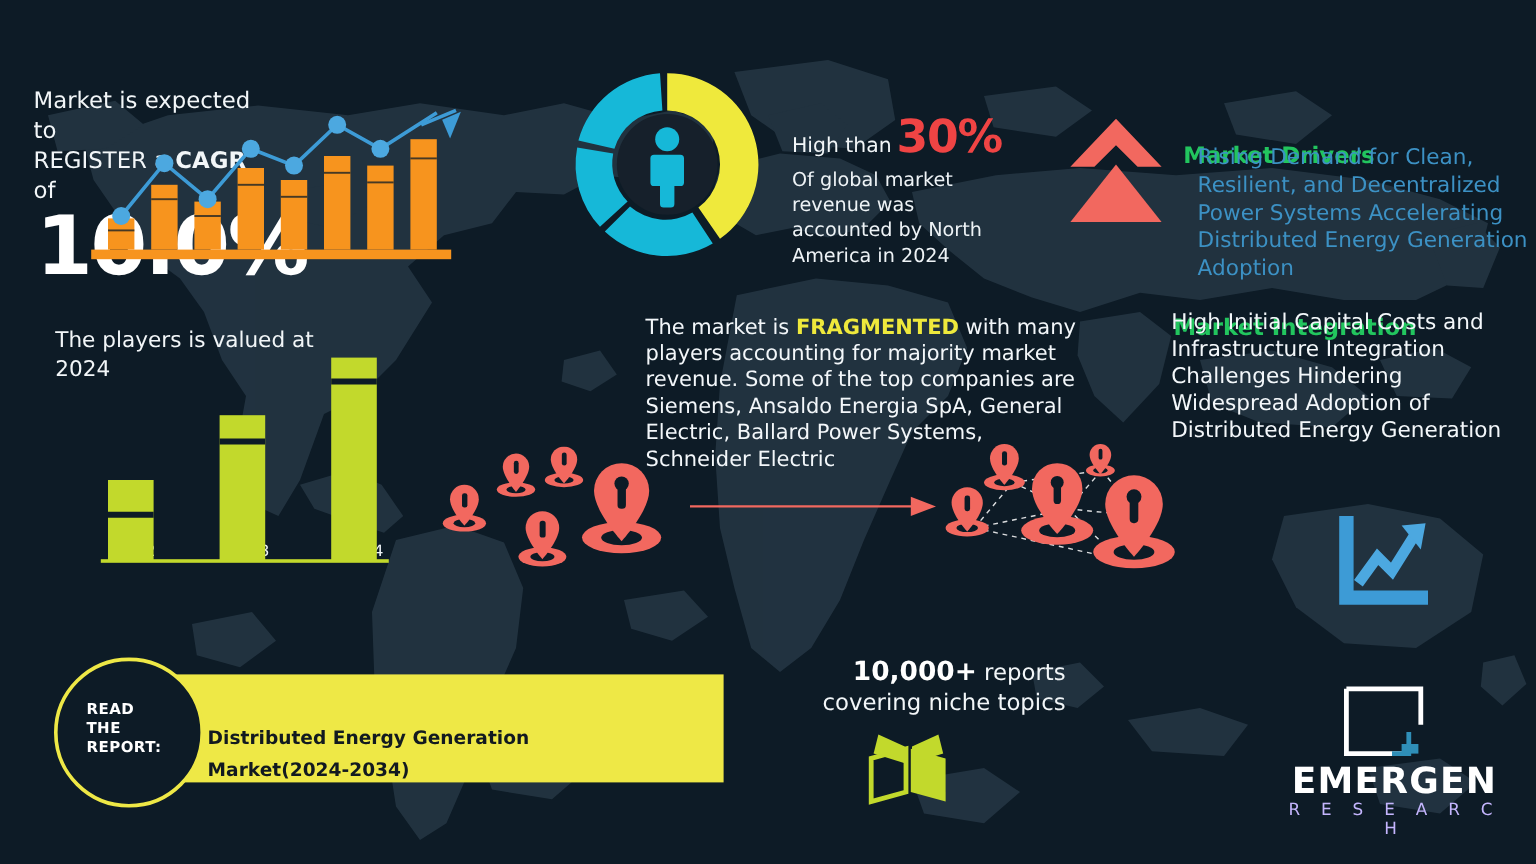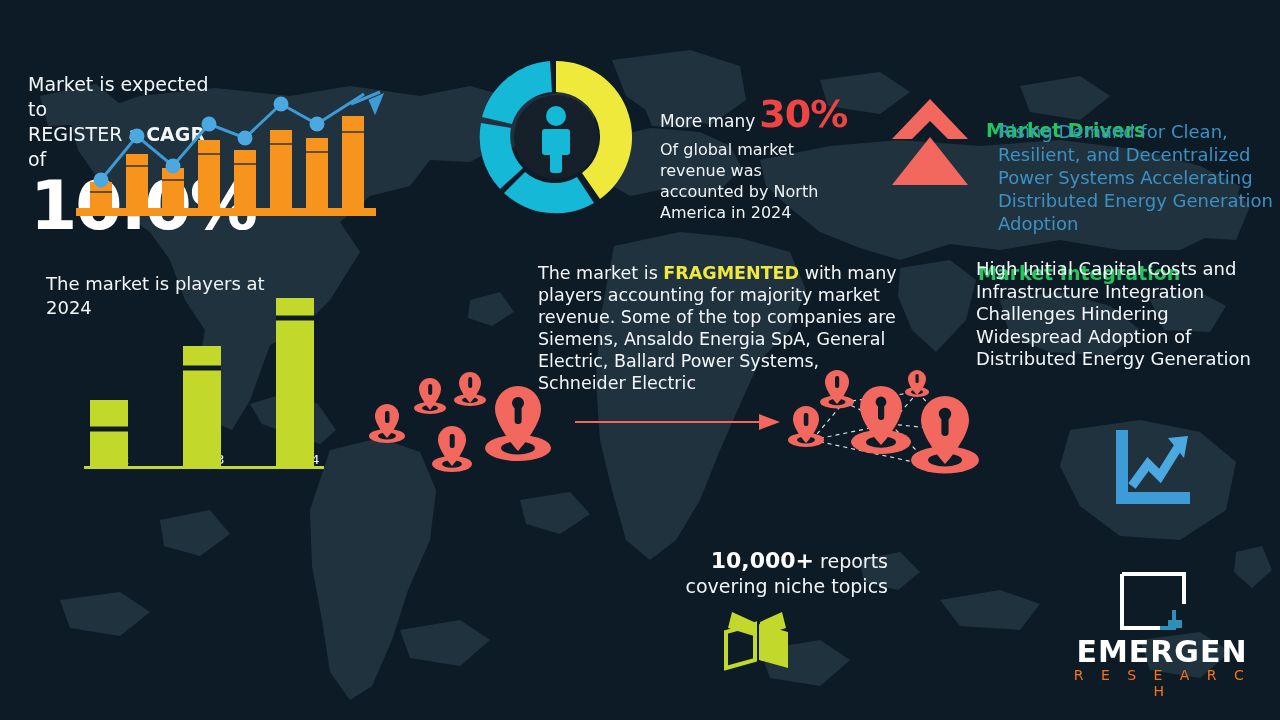--- a/index.html
+++ b/index.html
@@ -217,21 +217,21 @@
     color: #ffffff;
   }
   #logo-sub {
     position: absolute;
     left: 0px;
     top: 97px;
     width: 200px;
     text-align: center;
     font-size: 14px;
     letter-spacing: 6.5px;
-    color: #f97316;
+    color: #c4b5fd;
     font-weight: 400;
   }
 </style>
 </head>
 <body>
 
 <div id="stage">
 
   <svg id="worldmap" viewBox="0 0 1280 720">
     <rect x="0" y="0" width="1280" height="720" fill="#0d1b26"></rect>
@@ -344,38 +344,38 @@
       <circle cx="0" cy="0" r="42" fill="#16202b"></circle>
 
       <circle cx="0" cy="-21" r="10" fill="#16b8d8"></circle>
       <path d="M-11,-8 h22 a3,3 0 0 1 3,3 v20 a3,3 0 0 1 -3,3 h-5 v15 a3,3 0 0 1 -3,3 h-6
                a3,3 0 0 1 -3,-3 v-15 h-5 a3,3 0 0 1 -3,-3 v-20 a3,3 0 0 1 3,-3 Z" fill="#16b8d8"></path>
     </g>
   </svg>
 
   <div class="layer" id="na-block">
     <div class="na-row">
-      <span class="na-lead">More many</span><span class="na-value">30%</span>
+      <span class="na-lead">High than</span><span class="na-value">30%</span>
     </div>
     <div class="na-body">Of global market revenue was accounted by North America in 2024</div>
   </div>
 
   <div class="layer" id="drivers-block">
     <svg id="driver-arrows" width="80" height="100" viewBox="0 0 80 100">
       <polygon points="40,6 78,46 58,46 40,28 22,46 2,46" fill="#f2685f"></polygon>
       <polygon points="40,44 78,92 2,92" fill="#f2685f"></polygon>
     </svg>
     <div class="sect-head" id="drivers-head">Market Drivers</div>
     <div id="drivers-text">Rising Demand for Clean, Resilient, and Decentralized Power Systems Accelerating Distributed Energy Generation Adoption</div>
     <div class="sect-head" id="restraints-head">Market Integration</div>
     <div id="restraints-text">High Initial Capital Costs and Infrastructure Integration Challenges Hindering Widespread Adoption of Distributed Energy Generation</div>
   </div>
 
   <div class="layer" id="valued-block">
-    <div class="valued-lead">The market is players at</div>
+    <div class="valued-lead">The players is valued at</div>
     <div class="valued-year">2024</div>
   </div>
 
   <svg class="layer" id="green-chart" viewBox="0 0 250 196">
     <g fill="#c2d92c">
       <rect x="12" y="108" width="38" height="68"></rect>
       <rect x="105" y="54" width="38" height="122"></rect>
       <rect x="198" y="6" width="38" height="170"></rect>
     </g>
     <g stroke="#0d1b26" stroke-width="5">
@@ -472,20 +472,31 @@
       <rect x="159.4" y="43" width="7.2" height="25" rx="3.4" fill="#0d1b26"></rect>
     </g>
   </svg>
 
   <svg class="layer" id="growth-icon" width="82" height="82" viewBox="0 0 82 82">
     <path d="M6,2 h12 v62 h62 v12 h-74 Z" fill="#3d9bd6"></path>
     <polyline points="22,58 38,36 50,48 70,16" fill="none" stroke="#4ca8e0" stroke-width="9" stroke-linejoin="miter"></polyline>
     <polygon points="58,10 78,8 74,30" fill="#4ca8e0"></polygon>
   </svg>
 
+  <div class="layer" id="cta">
+    <div id="cta-bar"></div>
+    <div id="cta-circle"></div>
+    <div id="cta-circle-label">
+      <span>READ</span><br>
+      <span>THE</span><br>
+      <span>REPORT:</span>
+    </div>
+    <div class="cta-line" id="cta-line1">Distributed Energy Generation</div>
+    <div class="cta-line" id="cta-line2">Market(2024-2034)</div>
+  </div>
 
   <div class="layer" id="reports-block">
     <div>
       <span class="rep-count">10,000+</span><span class="rep-word"> reports</span>
     </div>
     <div class="rep-sub">covering niche topics</div>
     <svg id="book-icon" width="78" height="62" viewBox="0 0 78 62">
       <path d="M37,14 L8,22 L8,58 L37,50 Z" fill="none" stroke="#c2d92c" stroke-width="4"></path>
       <path d="M41,14 L70,22 L70,58 L41,50 Z" fill="#c2d92c"></path>
       <path d="M36,12 L14,2 L10,18 L36,26 Z" fill="#c2d92c"></path>

